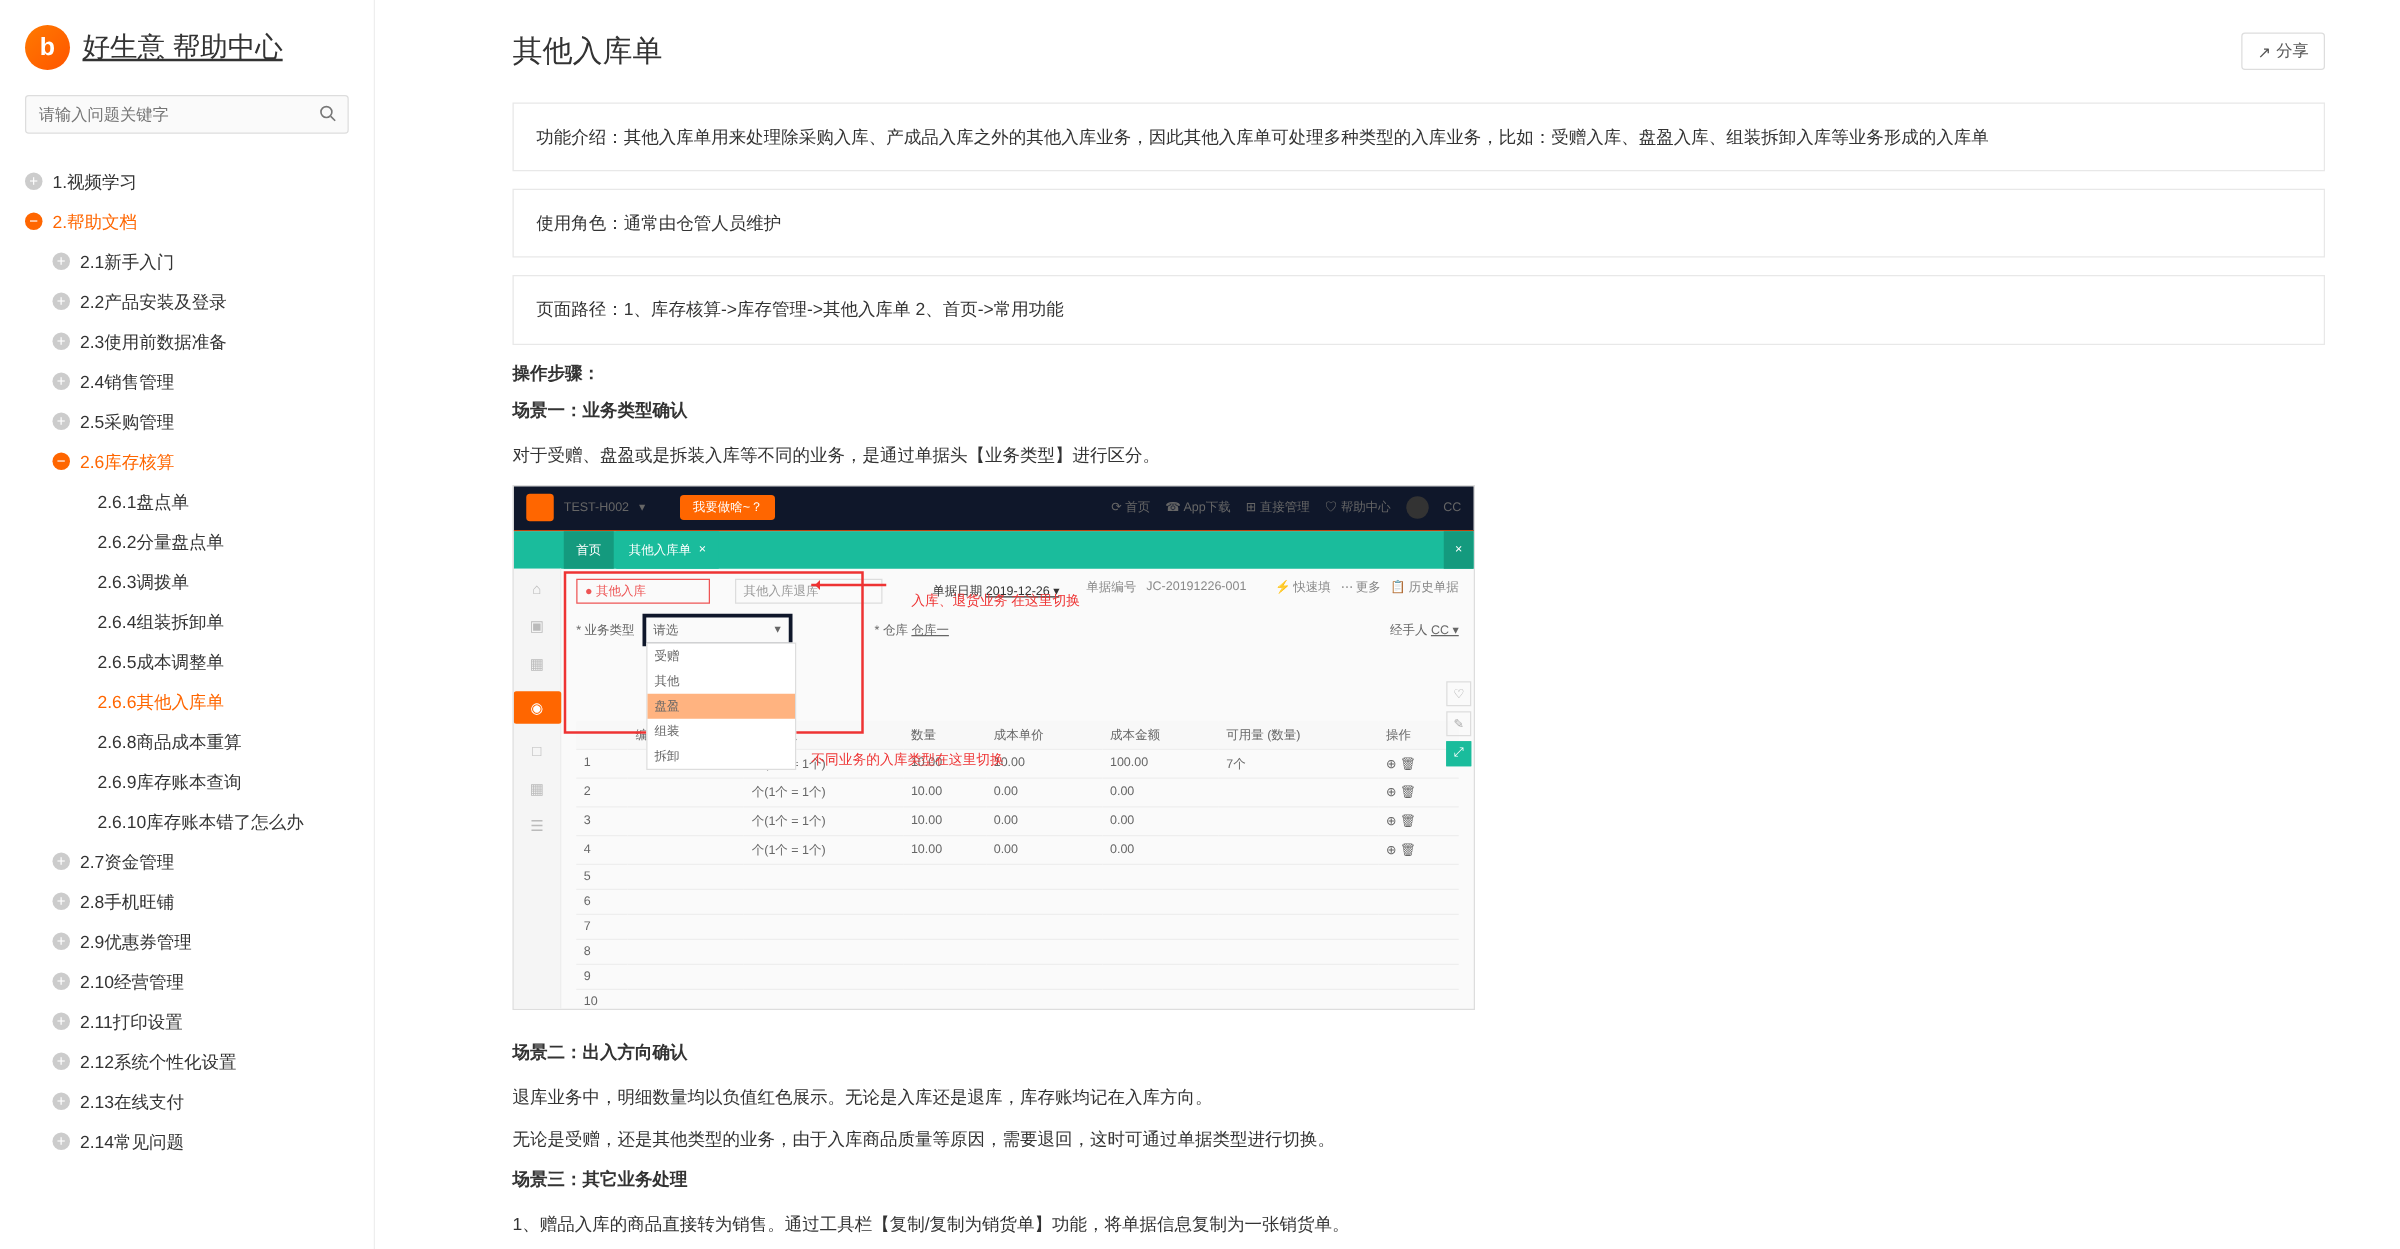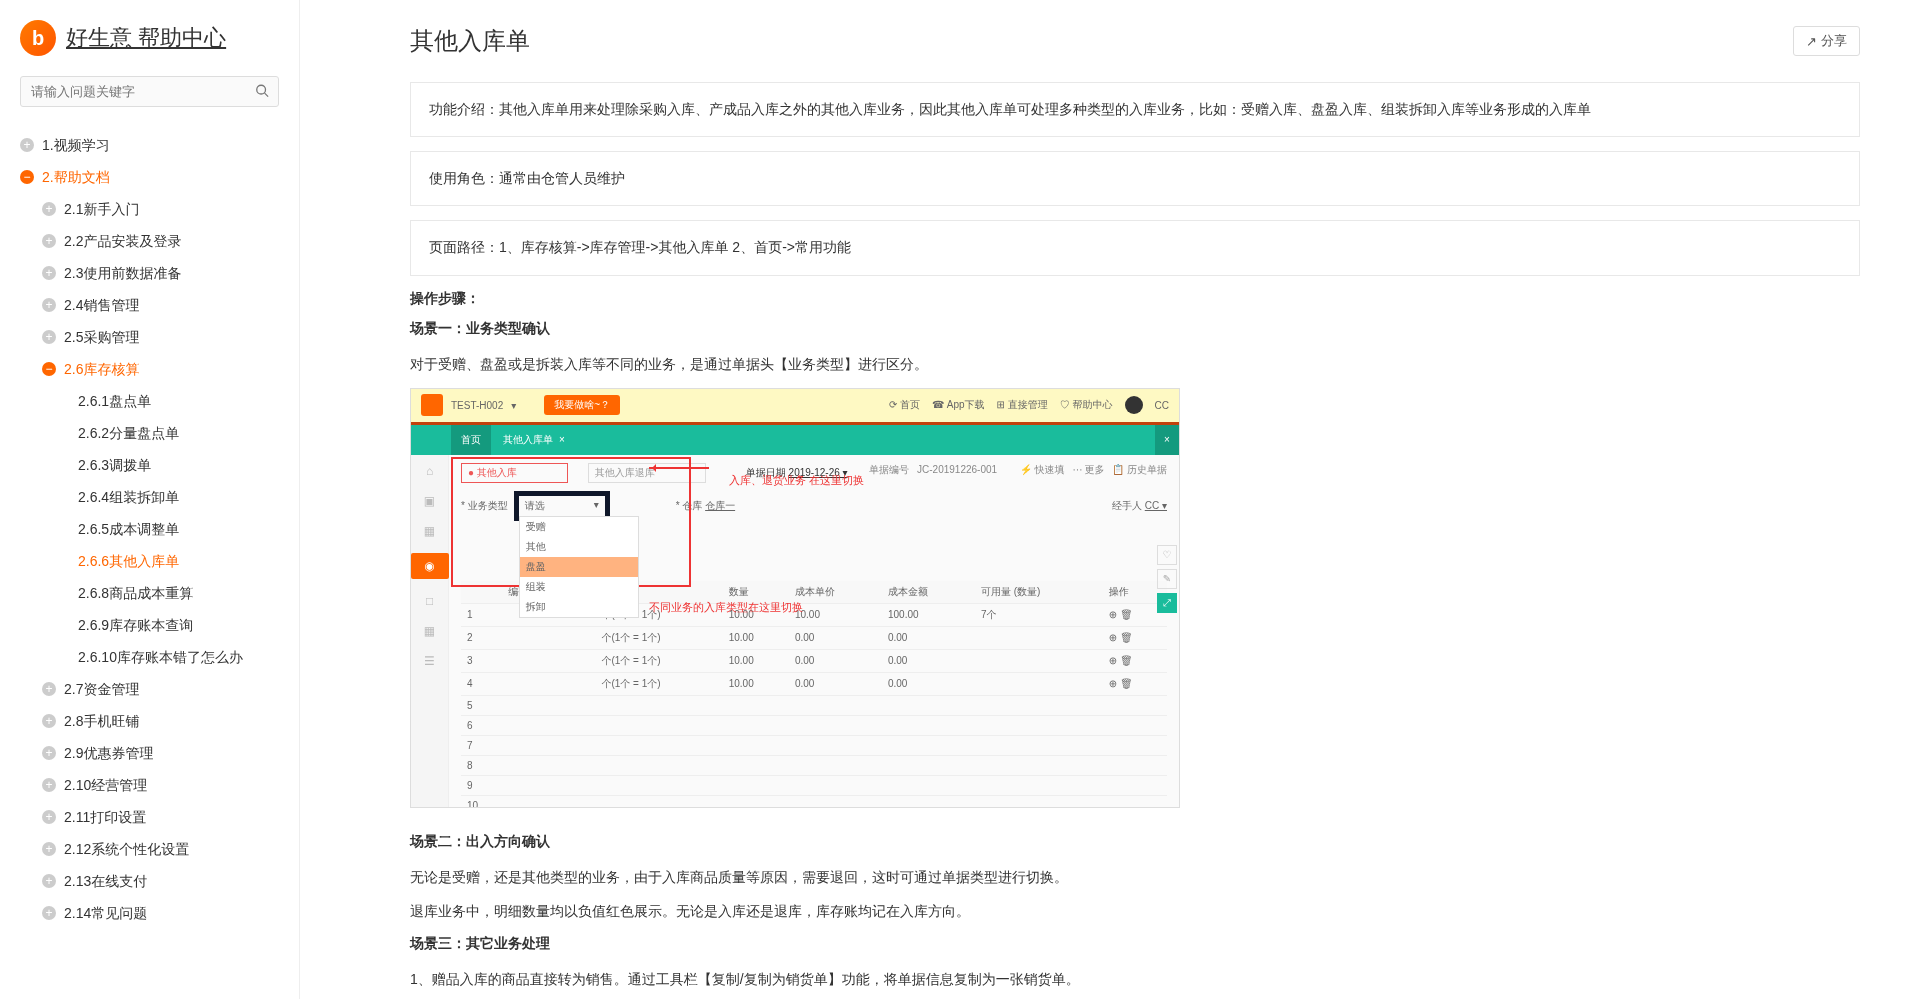--- a/index.html
+++ b/index.html
@@ -24,40 +24,40 @@
 .nav .orange { color: #ff6600; }
 .main { flex: 1; padding: 25px 60px 40px 110px; }
 .header-row { display: flex; justify-content: space-between; align-items: center; margin-bottom: 25px; }
 .page-title { font-size: 24px; font-weight: 500; }
 .share-btn { border: 1px solid #ddd; padding: 5px 12px; border-radius: 3px; font-size: 13px; cursor: pointer; display: flex; align-items: center; gap: 4px; color: #555; }
 .info-box { border: 1px solid #e8e8e8; padding: 14px 18px; margin-bottom: 14px; font-size: 14px; line-height: 1.8; background: #fff; }
 .info-box .label { font-weight: 500; }
 .section-title { font-weight: 600; margin: 10px 0 12px; font-size: 14px; }
 .body-text { font-size: 14px; line-height: 2; margin-bottom: 6px; }
 .screenshot { width: 770px; height: 420px; border: 1px solid #ddd; margin: 10px 0 25px; position: relative; background: #fafafa; overflow: hidden; }
-.ss-topbar { height: 36px; background: #fef9c3; display: flex; align-items: center; padding: 0 10px; border-bottom: 3px solid #c2410c; font-size: 10px; }
+.ss-topbar { height: 36px; background: #0f172a; display: flex; align-items: center; padding: 0 10px; border-bottom: 1px solid #c2410c; font-size: 10px; }
 .ss-logo { width: 22px; height: 22px; background: #ff6600; border-radius: 3px; margin-right: 8px; }
 .ss-top-text { color: #666; margin-right: 8px; }
 .ss-top-btn { background: #ff6600; color: #fff; padding: 3px 10px; border-radius: 3px; font-size: 10px; margin-left: 20px; }
 .ss-top-right { margin-left: auto; display: flex; gap: 12px; color: #666; align-items: center; }
 .ss-avatar { width: 18px; height: 18px; border-radius: 50%; background: #333; }
 .ss-tabs { height: 30px; background: #1abc9c; display: flex; align-items: center; padding-left: 40px; font-size: 10px; color: #fff; }
 .ss-tab { padding: 0 10px; height: 100%; display: flex; align-items: center; background: #149a7e; margin-right: 2px; }
 .ss-tab.active { background: #1abc9c; }
 .ss-tab .x { margin-left: 6px; }
 .ss-close-edge { margin-left: auto; width: 24px; height: 100%; background: #149a7e; display: flex; align-items: center; justify-content: center; }
 .ss-body { display: flex; height: calc(100% - 66px); }
 .ss-leftnav { width: 38px; background: #f5f5f5; border-right: 1px solid #eee; display: flex; flex-direction: column; align-items: center; padding-top: 8px; gap: 14px; font-size: 12px; color: #bbb; }
 .ss-leftnav .ic { width: 16px; height: 16px; display: flex; align-items: center; justify-content: center; }
 .ss-leftnav .ic.hl { background: #ff6600; color: #fff; width: 38px; height: 26px; border-radius: 2px; }
 .ss-content { flex: 1; padding: 8px 12px; font-size: 10px; position: relative; }
 .ss-radio-row { display: flex; align-items: center; gap: 20px; margin-bottom: 4px; }
 .ss-radio-row .rb { border: 1px solid #e55; padding: 2px 50px 2px 6px; color: #e55; }
 .ss-form-row { display: flex; align-items: center; gap: 6px; margin: 4px 0; color: #666; }
-.ss-dropdown { border: 5px solid #0f172a; width: 96px; padding: 3px 6px; position: relative; }
+.ss-dropdown { border: 3px solid #0f172a; width: 120px; padding: 3px 6px; position: relative; }
 .ss-dropdown-list { position: absolute; top: 20px; left: 0; width: 120px; background: #fff; border: 1px solid #ddd; z-index: 2; }
 .ss-dropdown-list div { padding: 3px 6px; }
 .ss-dropdown-list .sel { background: #ffb380; }
 .ss-redbox-outer { border: 2px solid #e33; position: absolute; }
 .ss-redtext { color: #e33; font-size: 11px; position: absolute; }
 .ss-redarrow { position: absolute; width: 60px; height: 2px; background: #e33; }
 .ss-redarrow::after { content: ''; position: absolute; right: -1px; top: -3px; border: 4px solid transparent; border-left-color: #e33; }
 .ss-table { width: 100%; border-collapse: collapse; font-size: 10px; margin-top: 60px; }
 .ss-table th, .ss-table td { border-bottom: 1px solid #eee; padding: 4px 6px; text-align: left; color: #666; margin-top: 46px; }
 .ss-table th { background: #f8f8f8; font-weight: normal; }
@@ -404,18 +404,18 @@
           <div class="ss-rightbar">
             <div>♡</div>
             <div>✎</div>
             <div class="hl">⤢</div>
           </div>
         </div>
       </div>
     </div>
 
     <div class="section-title">场景二：出入方向确认</div>
+    <div class="body-text">退库业务中，明细数量均以负值红色展示。无论是入库还是退库，库存账均记在入库方向。</div>
     <div class="body-text">无论是受赠，还是其他类型的业务，由于入库商品质量等原因，需要退回，这时可通过单据类型进行切换。</div>
-    <div class="body-text">退库业务中，明细数量均以负值红色展示。无论是入库还是退库，库存账均记在入库方向。</div>
     <div class="section-title">场景三：其它业务处理</div>
     <div class="body-text">1、赠品入库的商品直接转为销售。通过工具栏【复制/复制为销货单】功能，将单据信息复制为一张销货单。</div>
   </main>
 </div>
 
 </body></html>

